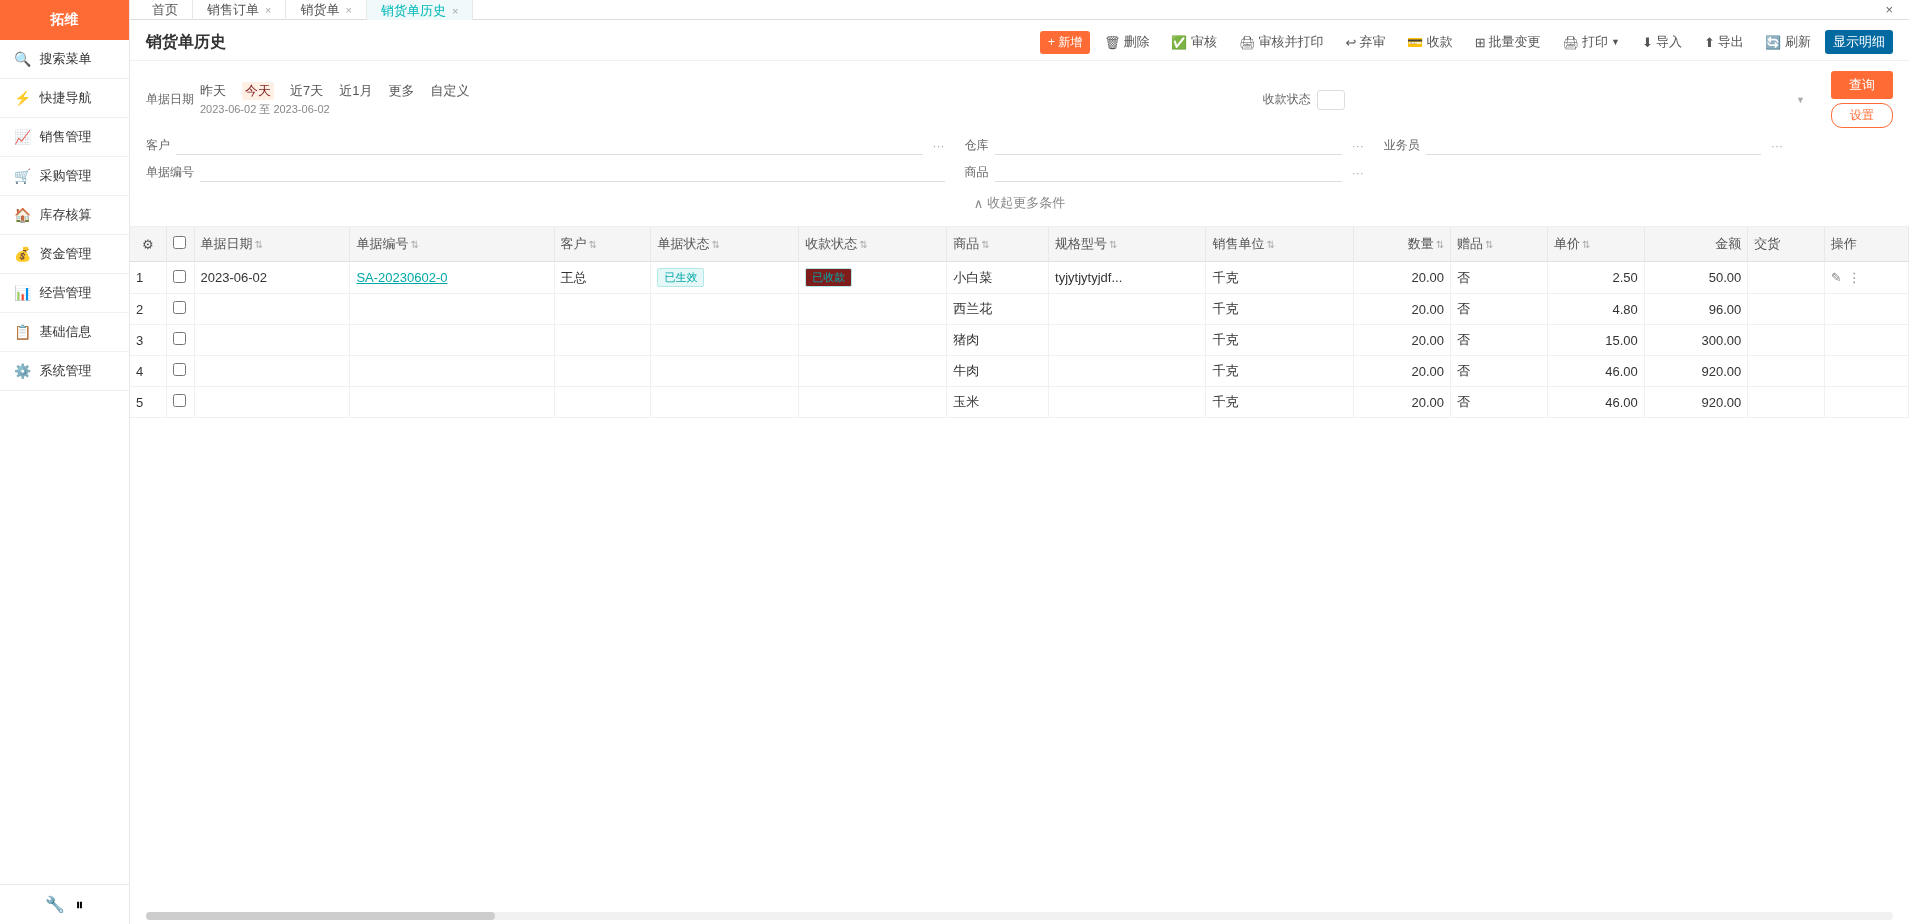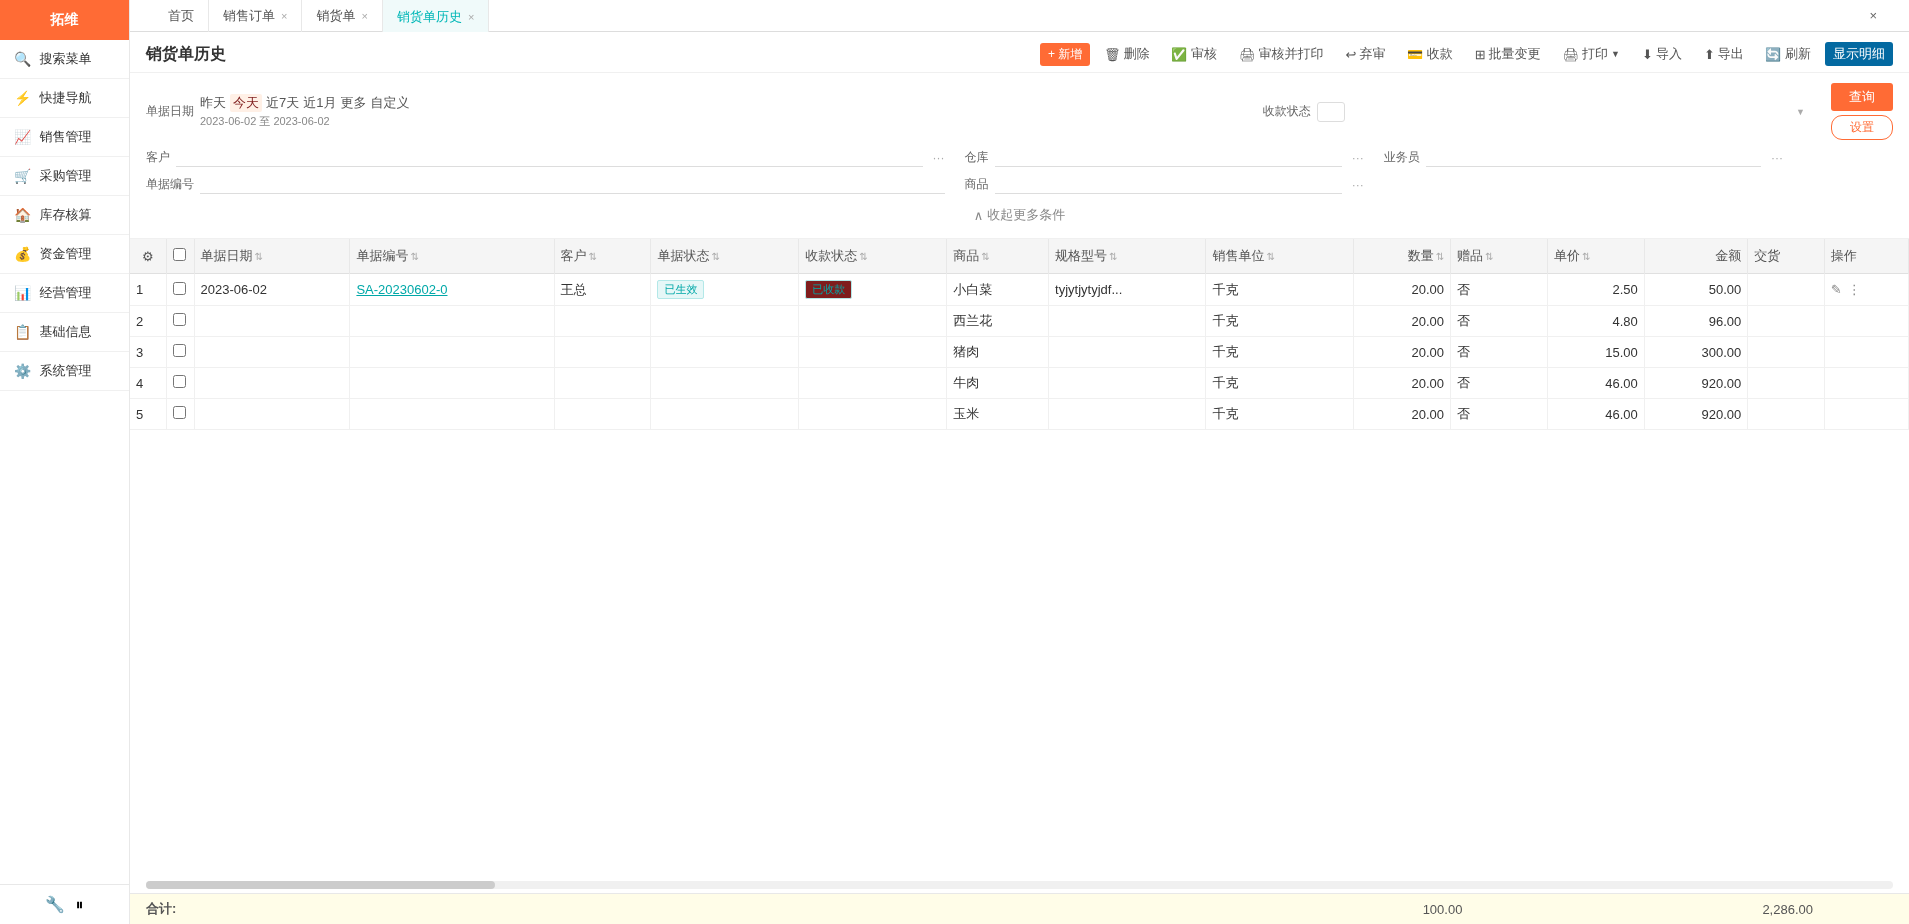--- a/index.html
+++ b/index.html
@@ -51,22 +51,22 @@
       flex-direction: column;
       overflow: hidden;
     }
 
     
     .tabs-bar {
       display: flex;
       align-items: center;
       background: #fff;
       border-bottom: 1px solid #ddd;
-      height: 32px;
-      padding: 0 24px;
+      height: 20px;
+      padding: 0 8px;
       flex-shrink: 0;
     }
     .tab {
       display: flex;
       align-items: center;
       padding: 0 14px;
       height: 36px;
       cursor: pointer;
       color: #555;
       font-size: 13px;
@@ -176,21 +176,21 @@
       position: absolute;
       right: 6px;
       top: 50%;
       transform: translateY(-50%);
       font-size: 9px;
       color: #aaa;
       pointer-events: none;
     }
     .date-shortcuts {
       display: flex;
-      gap: 4px;
+      gap: 16px;
       align-items: flex-end;
       font-size: 12px;
     }
     .date-shortcut { color: #555; cursor: pointer; }
     .date-shortcut.active { color: #7f1d1d; background: #fff0e6; border-radius: 2px; padding: 0 3px; }
     .date-range { color: #888; font-size: 11px; margin-top: 2px; }
     .ellipsis-btn { color: #aaa; cursor: pointer; font-size: 12px; margin-left: 4px; }
     .collapse-btn {
       display: flex;
       align-items: center;
@@ -656,22 +656,16 @@
           </tbody>
       </table>
     </div>
 
     <div class="scrollbar-area" style="padding:2px 16px;">
       <div class="scrollbar-track">
         <div class="scrollbar-thumb"></div>
       </div>
     </div>
 
-    <div class="table-footer">
-      <span class="footer-sum-label">合计:</span>
-      <span style="flex:1;"></span>
-      <span style="margin-right:300px;">100.00</span>
-      <span style="margin-right:80px;">2,286.00</span>
-    </div>
 
 
   </div>
 </div>
 
 </body></html>

